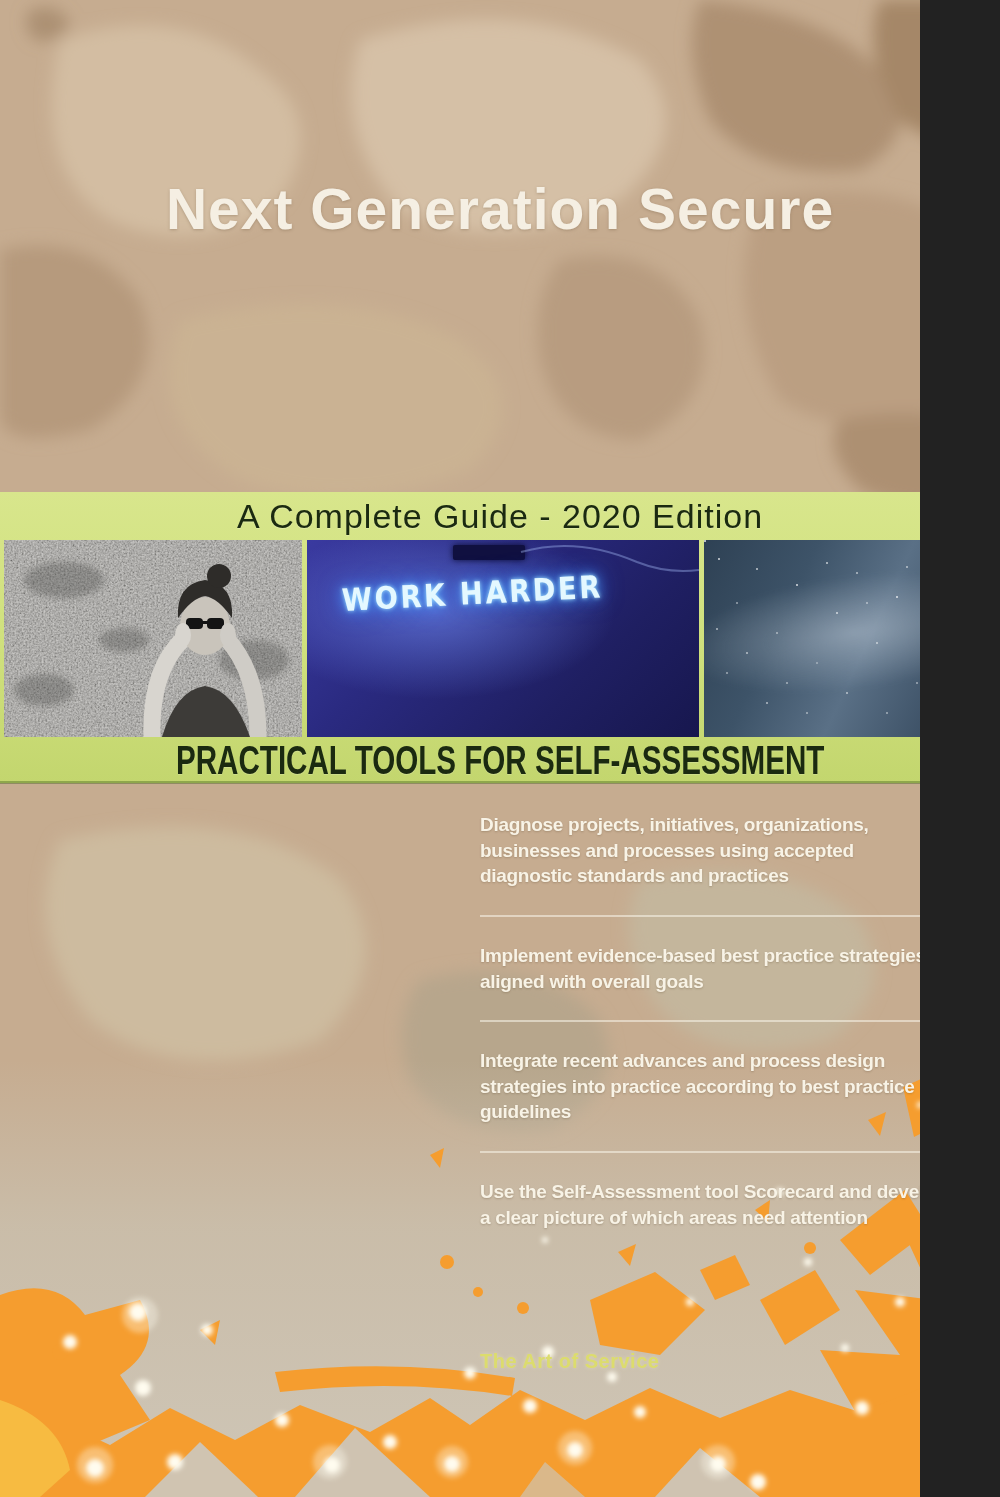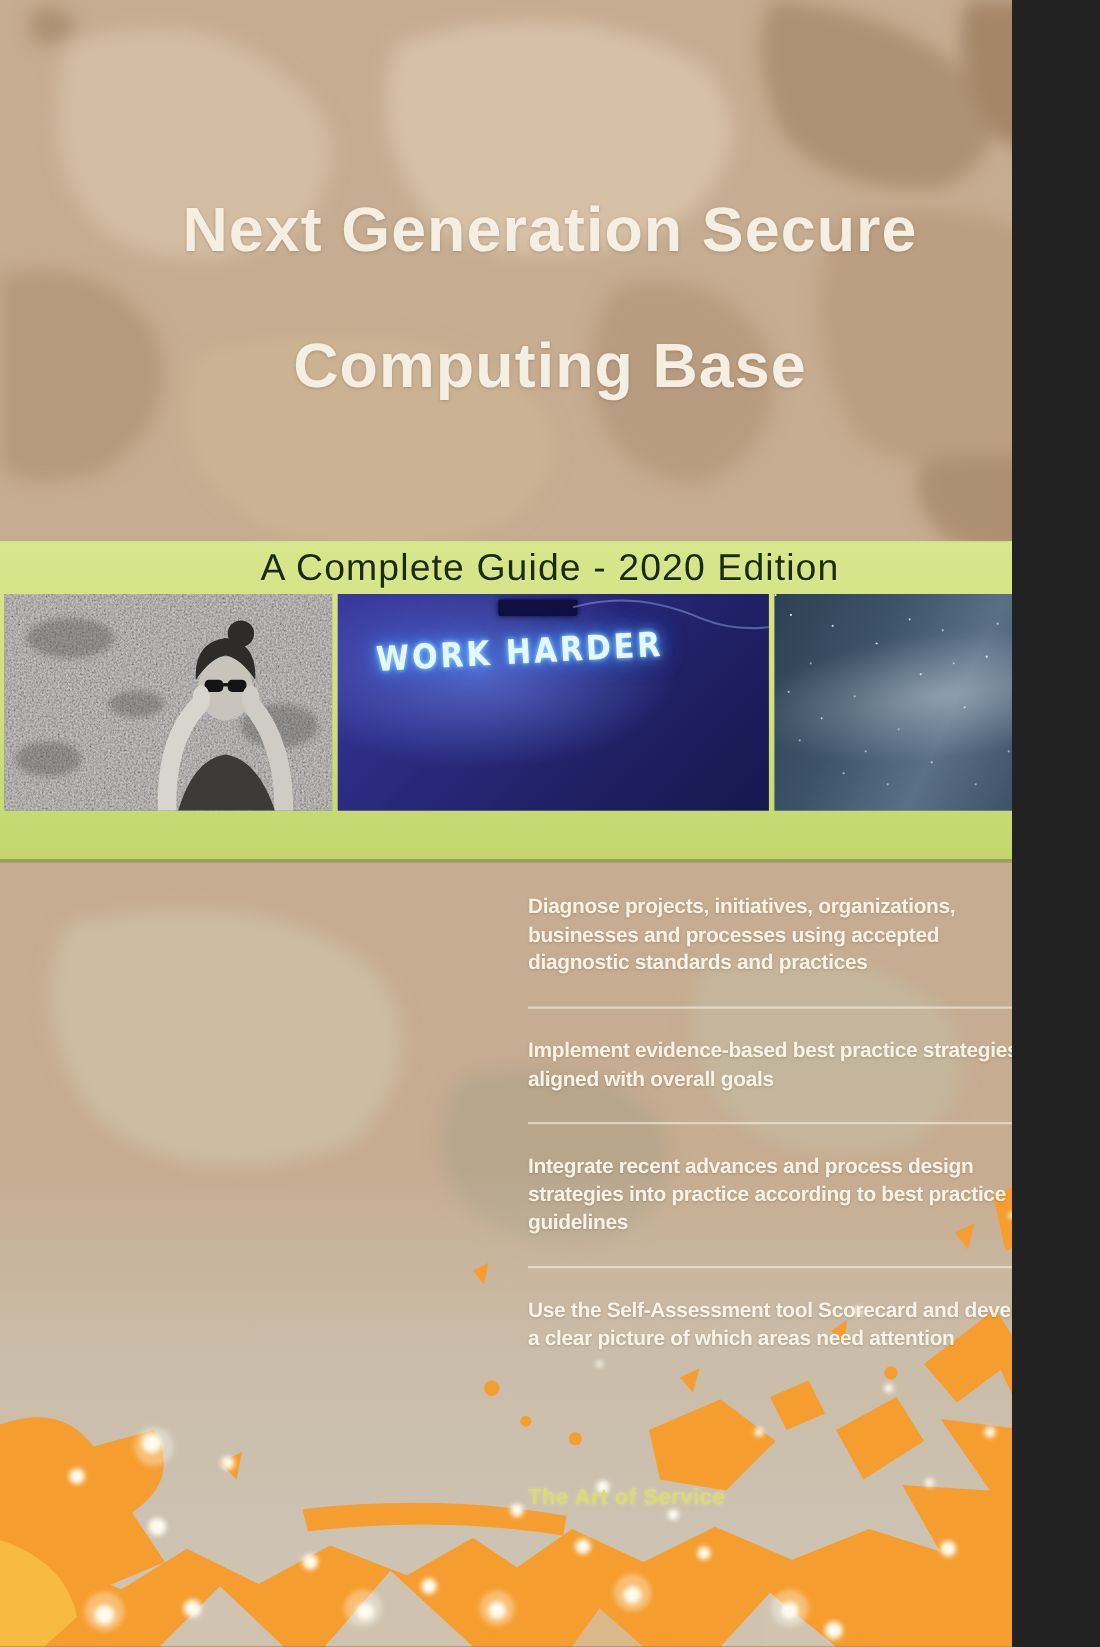--- a/index.html
+++ b/index.html
@@ -220,21 +220,20 @@
         <circle cx="920" cy="1105" r="3"></circle>
     </g>
     <defs>
       <filter id="lightblur" x="-40%" y="-40%" width="180%" height="180%">
         <feGaussianBlur stdDeviation="2.5"></feGaussianBlur>
       </filter>
     </defs>
   </svg>
 
   <div class="title-line l1">Next Generation Secure</div>
-  <div class="title-line l2">Computing Base</div>
 
   <div class="green-section">
     <div class="edition-banner">A Complete Guide - 2020 Edition</div>
 
     <div class="photo-strip">
 
       <div class="photo photo-woman">
         <svg viewBox="0 0 298 197" preserveAspectRatio="none">
           <defs>
             <filter id="bwgrain" x="0" y="0" width="100%" height="100%">
@@ -287,20 +286,23 @@
         </svg>
         <div class="neon-text">WORK HARDER</div>
       </div>
 
       <div class="photo photo-sky">
         <div class="milkyway"></div>
         <div class="stars"></div>
       </div>
     </div>
 
+    <div class="tools-banner">
+      <span>PRACTICAL TOOLS FOR SELF-ASSESSMENT</span>
+    </div>
   </div>
 
   <div class="bullet-list">
     <div class="bullet">Diagnose projects, initiatives, organizations, businesses and processes using accepted diagnostic standards and practices</div>
     <div class="bullet">Implement evidence-based best practice strategies aligned with overall goals</div>
     <div class="bullet">Integrate recent advances and process design strategies into practice according to best practice guidelines</div>
     <div class="bullet">Use the Self-Assessment tool Scorecard and develop a clear picture of which areas need attention</div>
   </div>
 
   <div class="publisher">The Art of Service</div>

